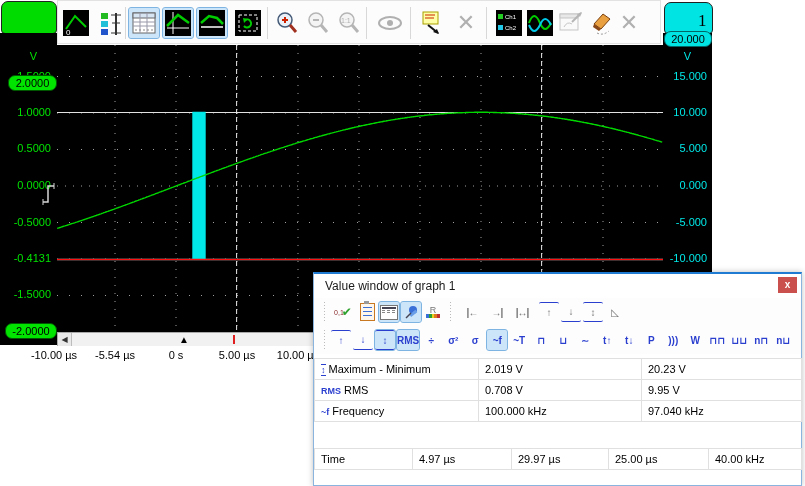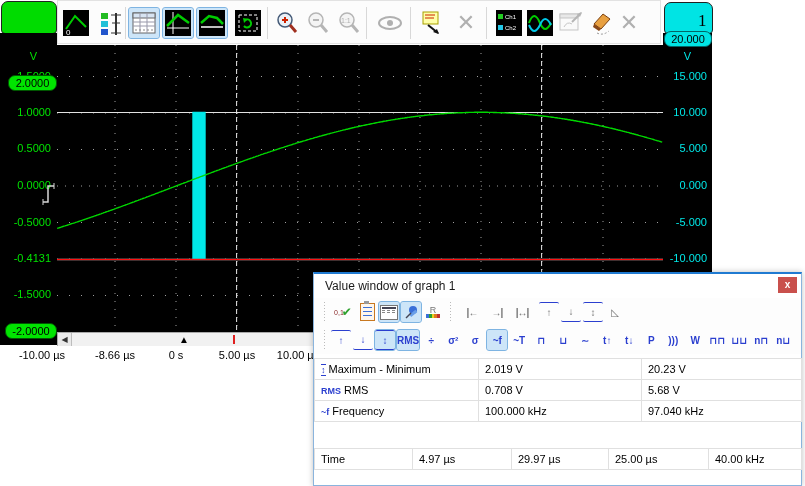--- a/index.html
+++ b/index.html
@@ -281,22 +281,22 @@
       </svg>
   </div>
 
   <div id="overview">
     <div id="ov-left-btn">◀</div>
     <div id="ov-trigger">▲</div>
     <div id="ov-cursor-tick"></div>
   </div>
 
   <div id="time-axis">
-    <div class="t-label" style="left:42px">-10.00 µs</div>
-    <div class="t-label" style="left:115px">-8.66 µs</div>
+    <div class="t-label" style="left:54px">-10.00 µs</div>
+    <div class="t-label" style="left:115px">-5.54 µs</div>
     <div class="t-label" style="left:176px">0 s</div>
     <div class="t-label" style="left:237px">5.00 µs</div>
     <div class="t-label" style="left:298px">10.00 µs</div>
   </div>
 
   <div id="value-window">
     <div id="vw-titlebar">
       <span id="vw-title">Value window of graph 1</span>
       <div id="vw-close">x</div>
     </div>
@@ -375,21 +375,21 @@
         </colgroup>
       <tbody>
       <tr>
         <td><span class="row-ico ub">↕</span><span>Maximum - Minimum</span></td>
         <td class="num">2.019 V</td>
         <td class="num">20.23 V</td>
       </tr>
       <tr>
         <td><span class="row-ico">RMS</span><span>RMS</span></td>
         <td class="num">0.708 V</td>
-        <td class="num">5.68 V</td>
+        <td class="num">9.95 V</td>
       </tr>
       <tr>
         <td><span class="row-ico">~f</span><span>Frequency</span></td>
         <td class="num">100.000 kHz</td>
         <td class="num">97.040 kHz</td>
       </tr>
     </tbody>
       </table>
 
     <table id="domain-table" class="vw-table">

